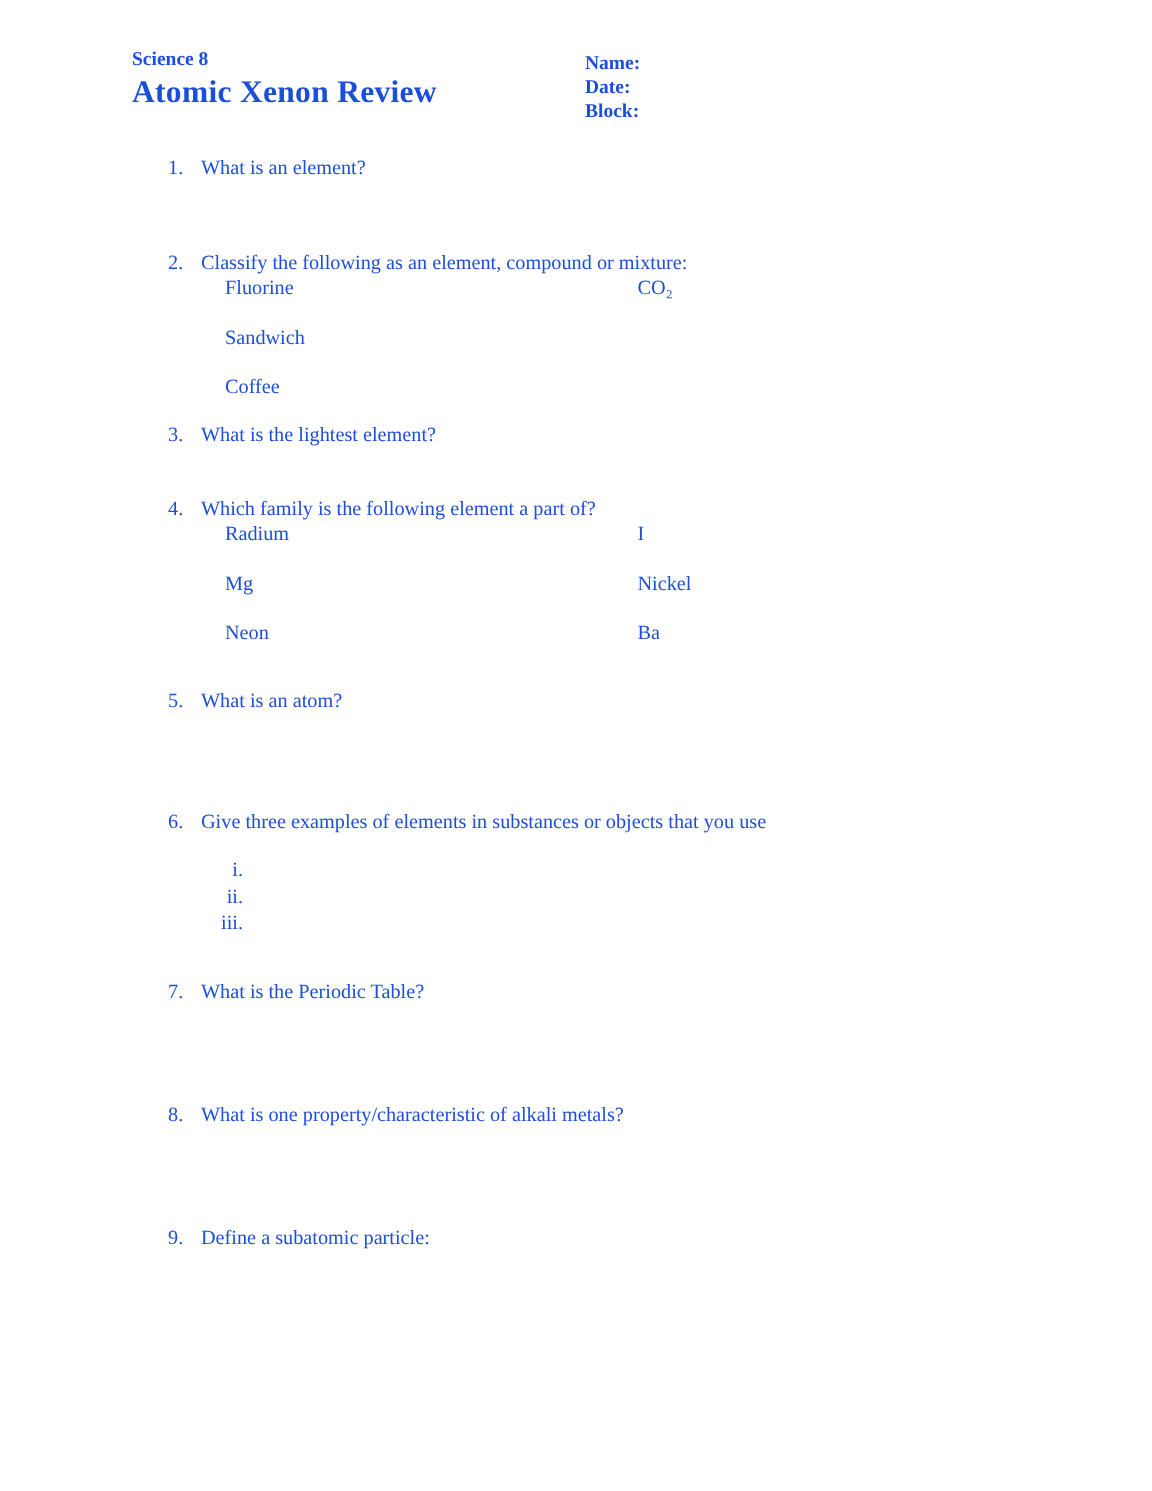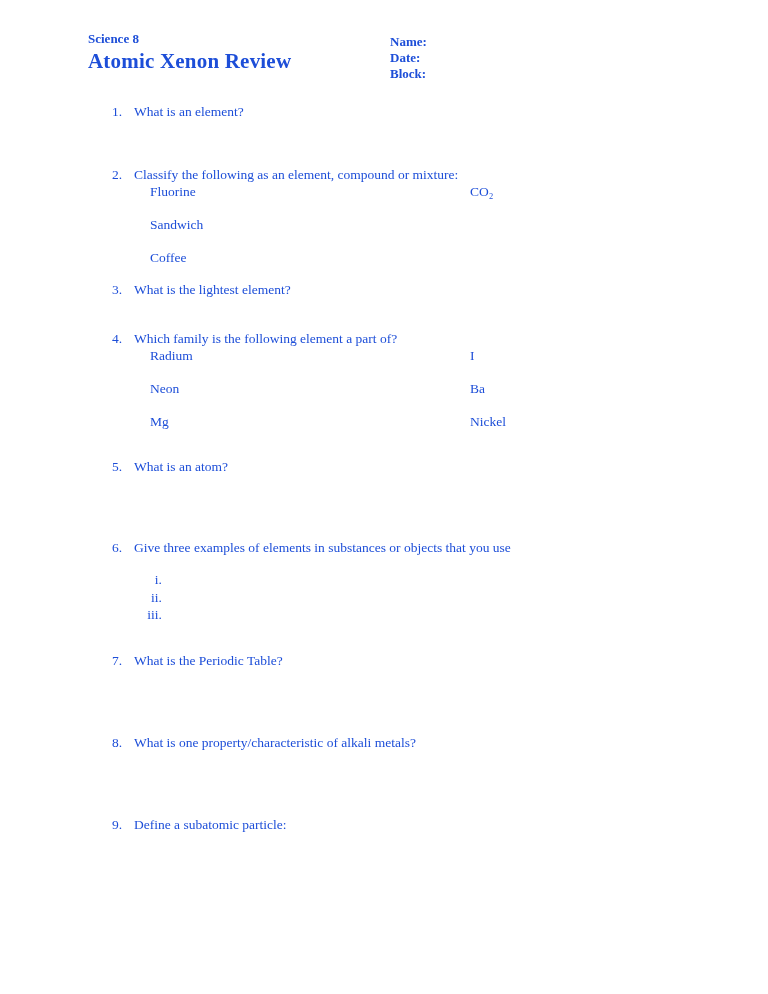--- a/index.html
+++ b/index.html
@@ -58,21 +58,20 @@
     flex: 0 0 22px;
   }
   .q-text {
     flex: 1;
   }
   .pair-row {
     display: flex;
     margin-left: 38px;
     margin-bottom: 16px;
     line-height: 17px;
-    gap: 45px;
   }
   .pair-row:last-child {
     margin-bottom: 0;
   }
   .pair-left {
     width: 275px;
     flex: 0 0 275px;
   }
   .pair-right {
     flex: 1;
@@ -153,26 +152,26 @@
       <div class="q-line">
         <span class="q-num">4.</span>
         <span class="q-text">Which family is the following element a part of?</span>
       </div>
       <div class="pair-rows">
         <div class="pair-row">
           <span class="pair-left">Radium</span>
           <span class="pair-right">I</span>
         </div>
         <div class="pair-row">
+          <span class="pair-left">Mg</span>
+          <span class="pair-right">Nickel</span>
+        </div>
+        <div class="pair-row">
           <span class="pair-left">Neon</span>
           <span class="pair-right">Ba</span>
-        </div>
-        <div class="pair-row">
-          <span class="pair-left">Mg</span>
-          <span class="pair-right">Nickel</span>
         </div>
       </div>
     </div>
 
     <div class="question q5">
       <div class="q-line">
         <span class="q-num">5.</span>
         <span class="q-text">What is an atom?</span>
       </div>
     </div>

